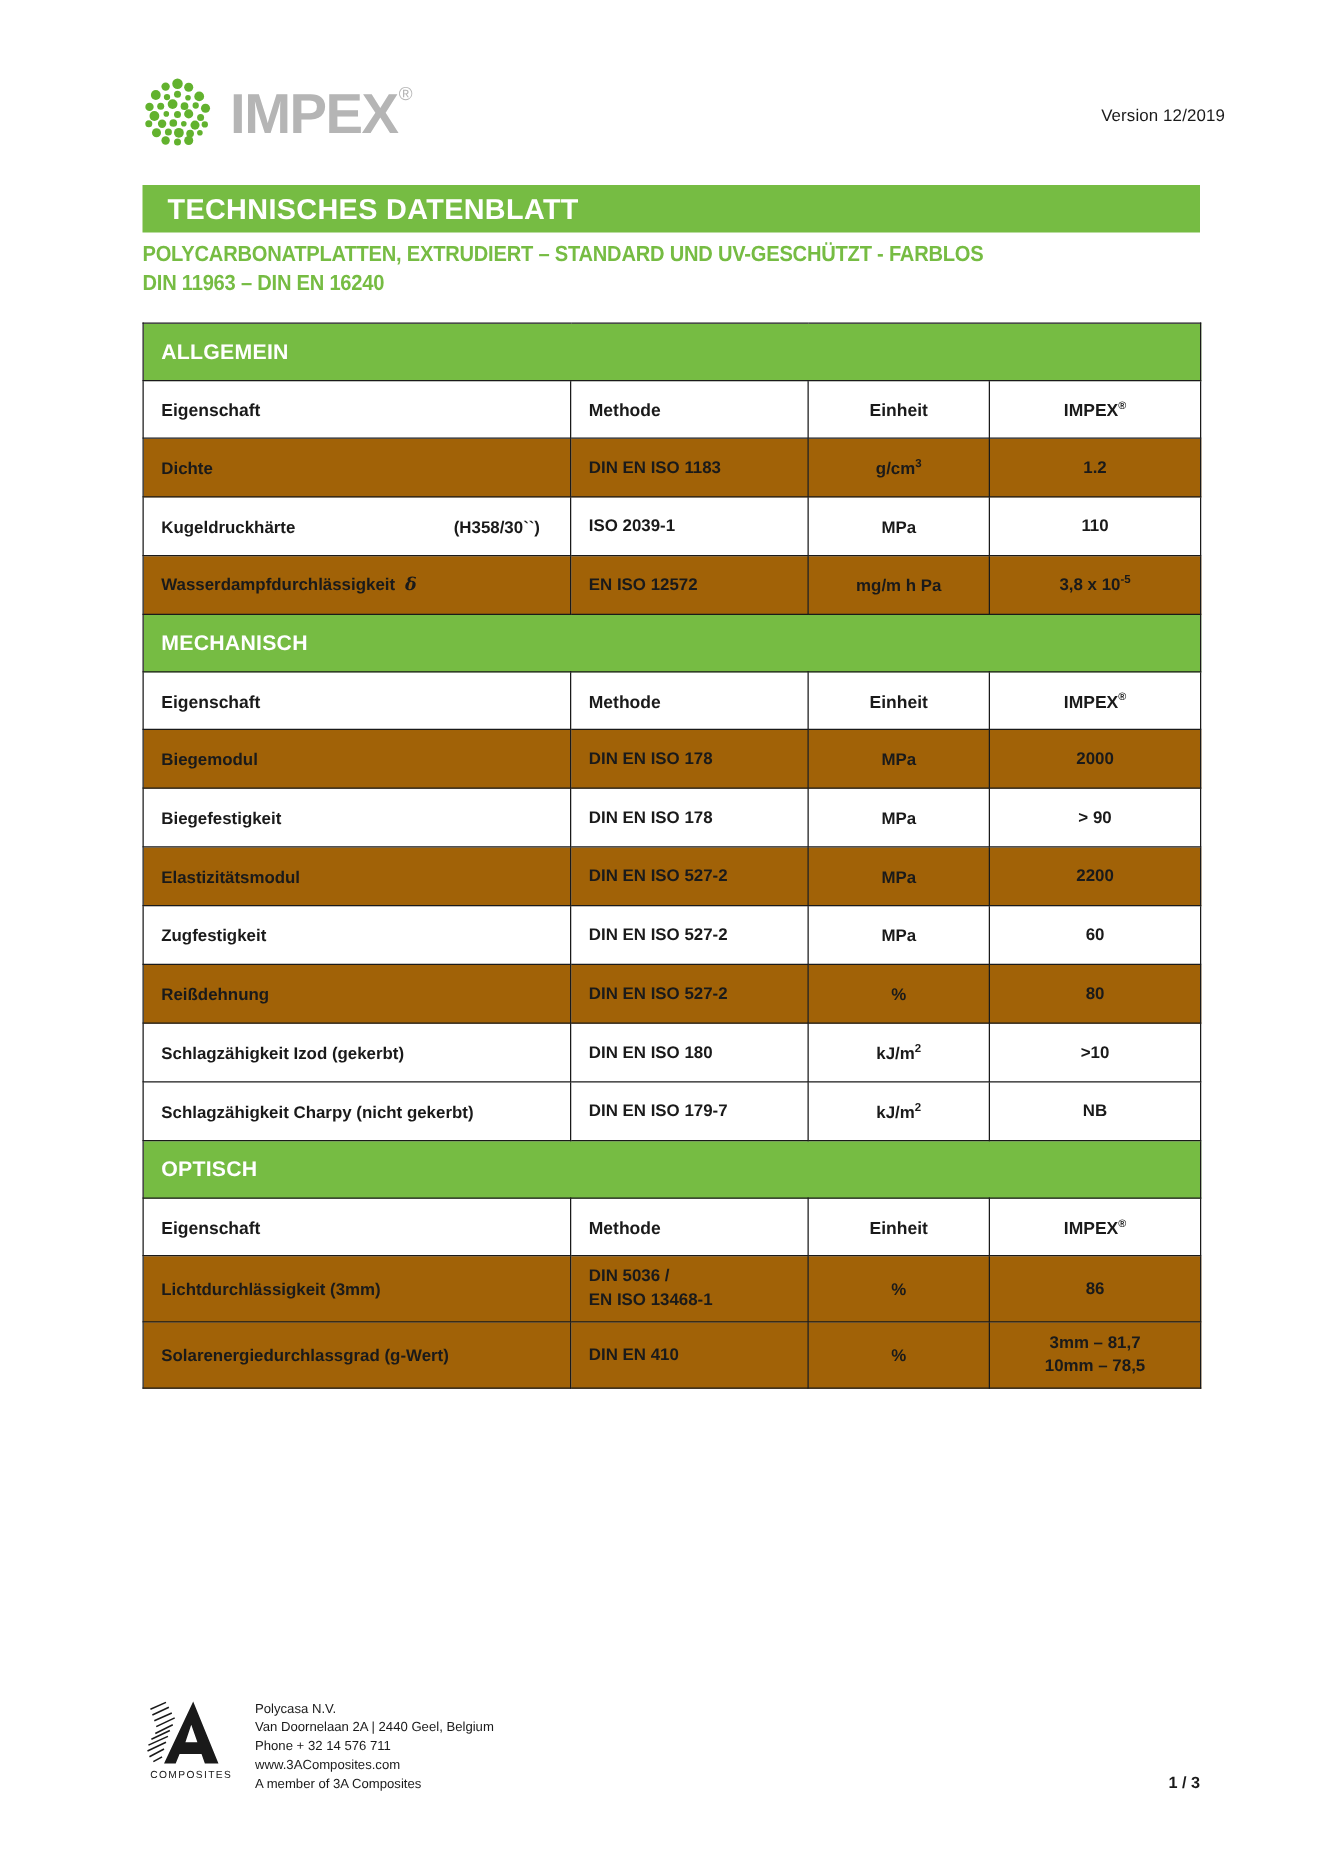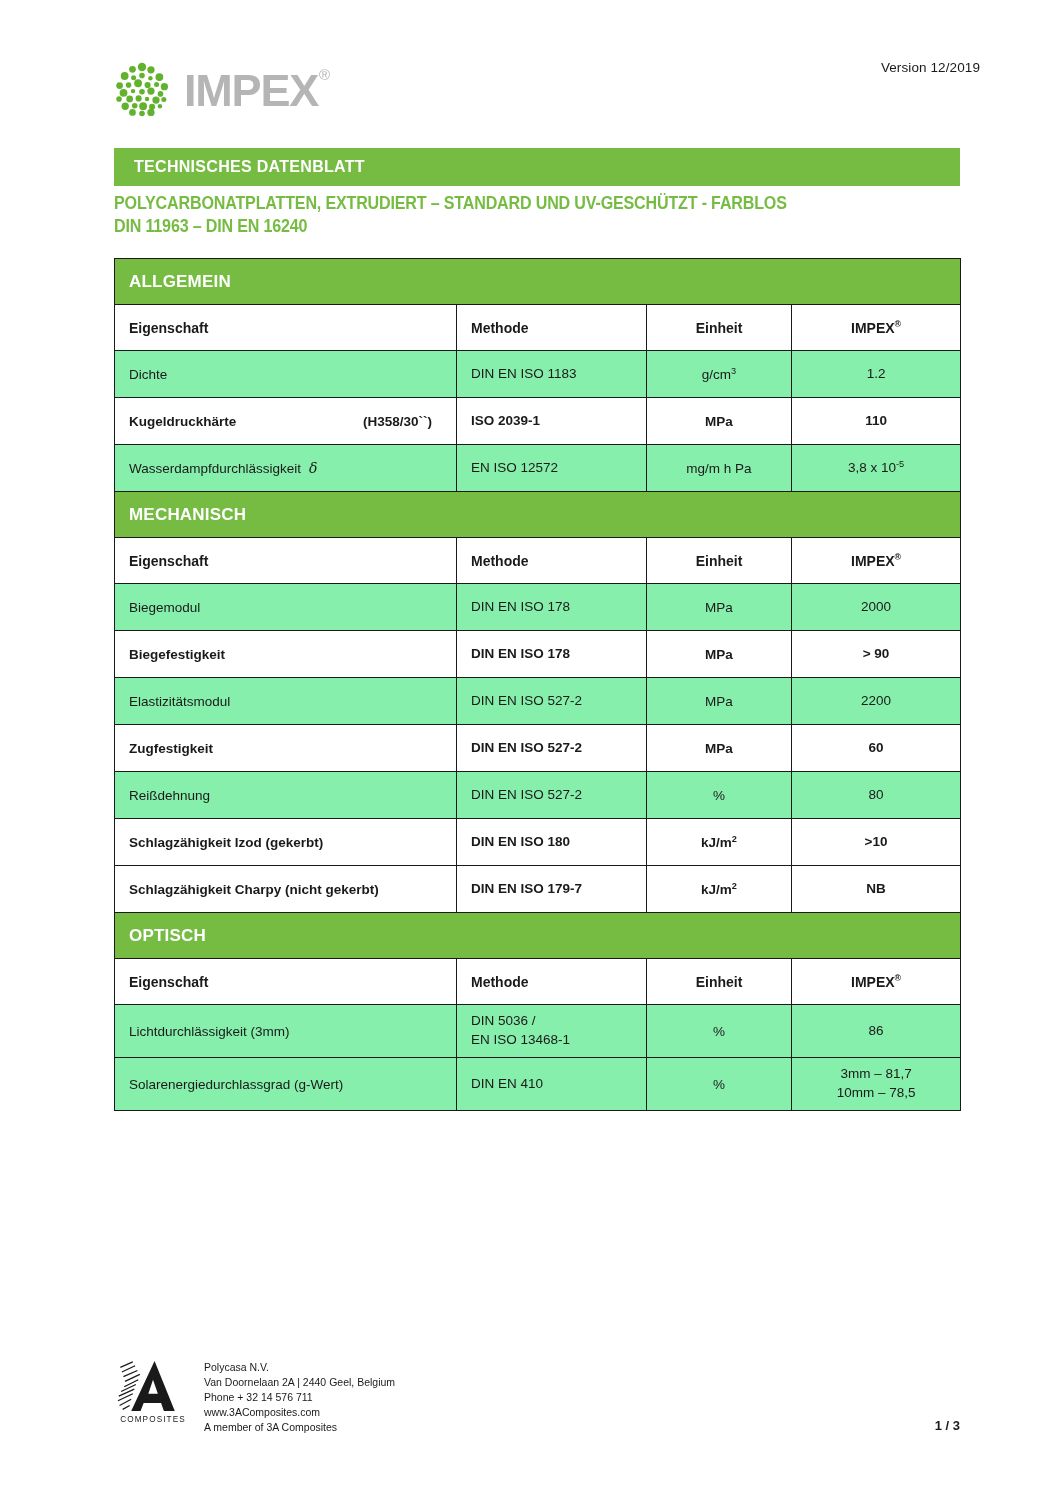--- a/index.html
+++ b/index.html
@@ -60,38 +60,39 @@
     vertical-align: super;
     position: relative;
     top: -10px;
     left: 1px;
     font-weight: normal;
   }
 
   .version {
     font-size: 13.5px;
     color: #1a1a1a;
+    margin-top: 25px;
     letter-spacing: 0.1px;
   }
 
   
   .title-band {
     position: absolute;
     top: 148px;
     left: 114px;
     width: 846px;
     height: 38px;
     background: #76bc43;
     display: flex;
     align-items: center;
   }
 
   .title-band-text {
     color: #ffffff;
-    font-size: 16px;
+    font-size: 23px;
     font-weight: bold;
     letter-spacing: 0.3px;
     padding-left: 20px;
   }
 
   .subtitle {
     position: absolute;
     top: 192px;
     left: 114px;
     width: 860px;
@@ -142,21 +143,21 @@
     background: #ffffff;
     font-weight: bold;
     height: 46px;
     font-size: 14px;
   }
 
   tr.colhead td.c,
   tr.shade td.c,
   tr.plain td.c { text-align: center; }
 
-  tr.shade td { background: #86efac; font-weight: normal; height: 47px; }
+  tr.shade td { background: #a16207; font-weight: bold; height: 47px; }
   tr.plain td { background: #ffffff; font-weight: bold; height: 47px; }
 
   tr.tall td { height: 53px; }
 
   sup { font-size: 0.68em; vertical-align: super; line-height: 0; }
   sub { font-size: 0.68em; vertical-align: sub; line-height: 0; }
 
   .reg-sm { font-size: 0.62em; vertical-align: super; line-height: 0; }
 
   .prop-split {

